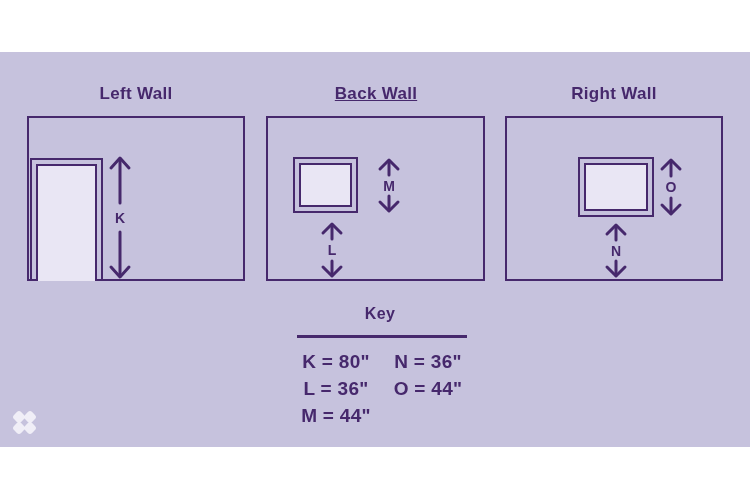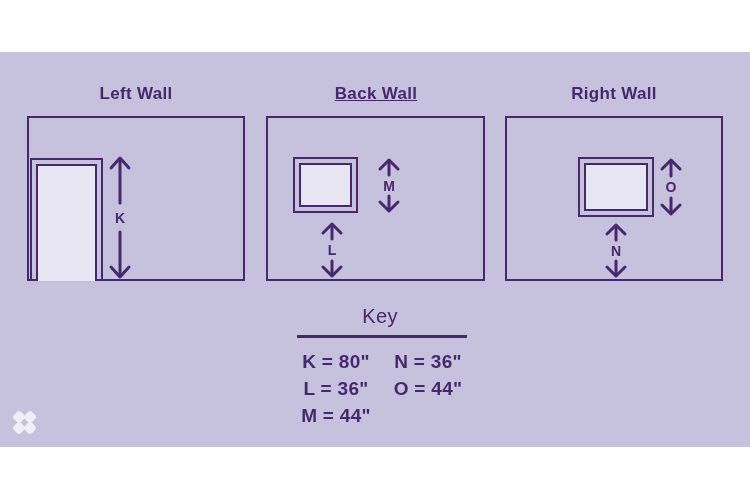--- a/index.html
+++ b/index.html
@@ -20,21 +20,21 @@
   .wall-outline{border:2.5px solid var(--dark);background:transparent;}
   .frame{border:2.5px solid var(--dark);background:transparent;}
   .pane{border:2px solid var(--dark);background:var(--light);}
   .no-bottom{border-bottom:none;}
   .varrow{display:block;}
   .varrow svg{display:block;}
   .arrow-label{
     position:absolute;left:50%;top:50%;transform:translate(-50%,-50%);
     font-size:14px;font-weight:bold;line-height:1;color:var(--dark);
   }
-  .key-title{font-size:20px;font-weight:normal;text-align:center;letter-spacing:.3px;}
+  .key-title{font-size:16px;font-weight:bold;text-align:center;letter-spacing:.3px;}
   .key-rule{height:2.5px;background:var(--dark);}
   .key-col{font-size:19px;font-weight:bold;text-align:center;line-height:27px;letter-spacing:.3px;}
   .key-col div{white-space:pre;}
   .logo{width:22px;height:22px;}
   .petal{
     position:absolute;width:10px;height:10px;background:var(--logo);
     border-radius:3px;transform:rotate(45deg);opacity:.92;
   }
 </style>
 </head>

